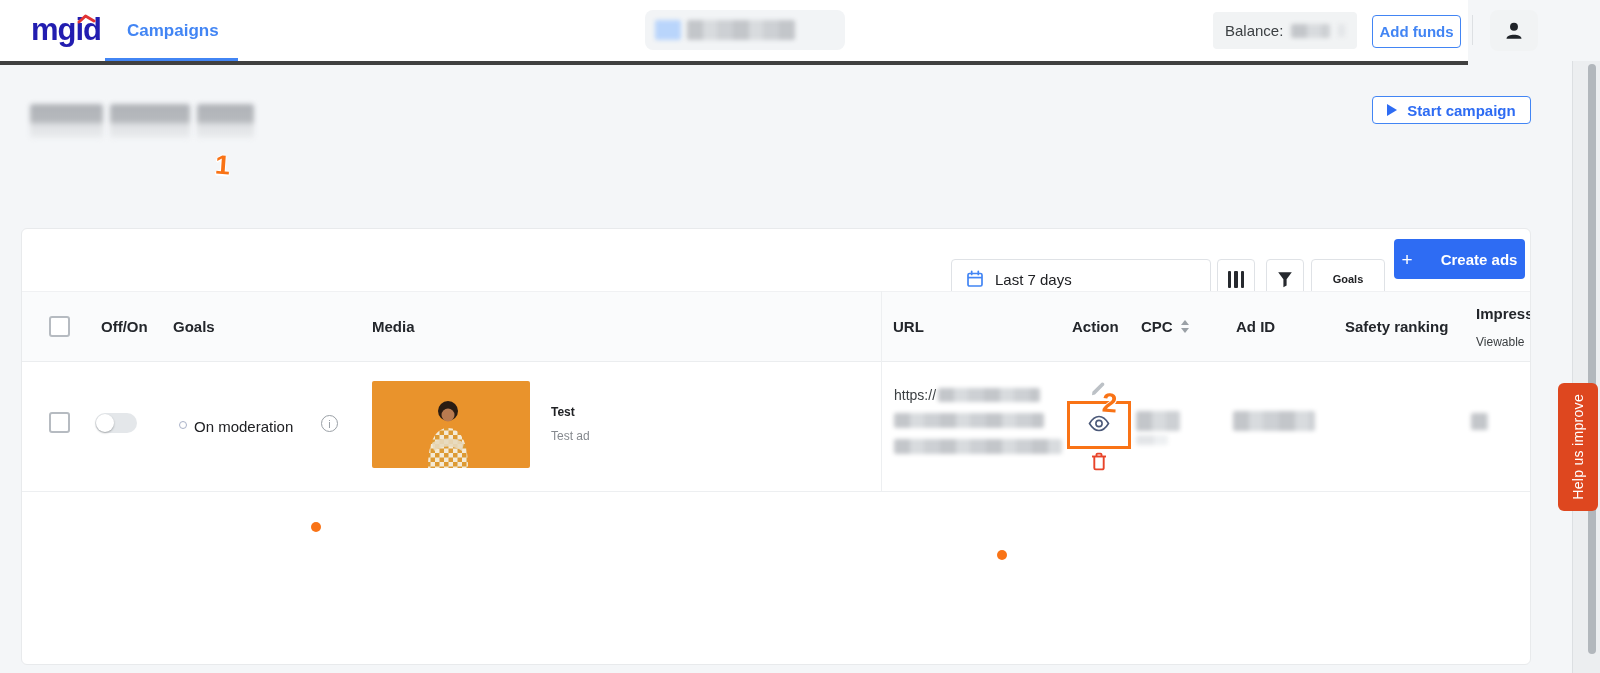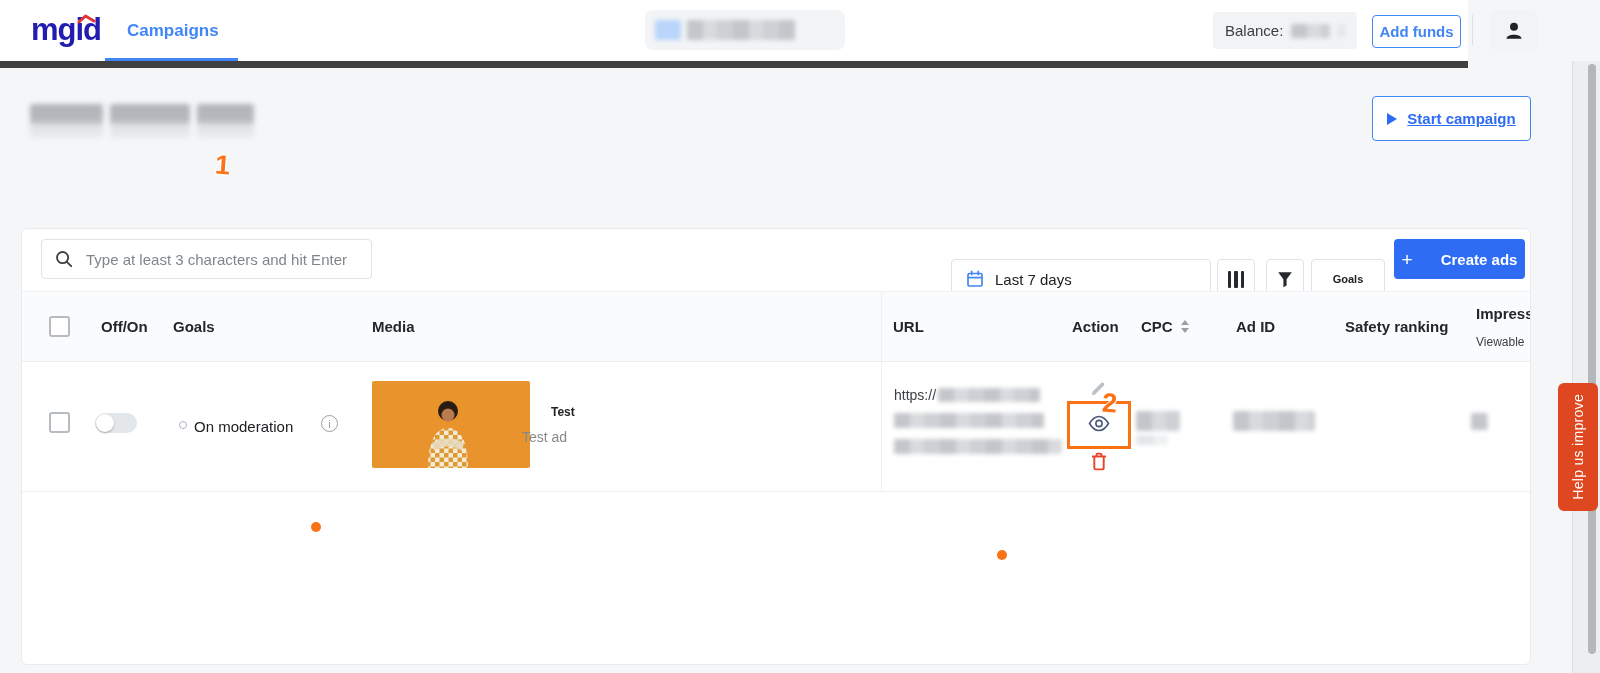--- a/index.html
+++ b/index.html
@@ -1,38 +1,38 @@
 <!DOCTYPE html>
 <html><head>
 <meta charset="utf-8">
 <style>
   html,body{margin:0;padding:0;background:#dfe3e8;}
   #screen{position:relative;width:1600px;height:673px;overflow:hidden;background:#f4f6f8;
     font-family:"Liberation Sans",sans-serif;color:#202124;}
   
-  .topbar{position:absolute;left:0;top:0;width:1468px;height:61px;background:#fff;border-bottom:7px solid #404040;z-index:5;}
+  .topbar{position:absolute;left:0;top:0;width:1468px;height:61px;background:#fff;border-bottom:4px solid #404040;z-index:5;}
   .logo{position:absolute;left:31px;top:12px;font-size:31px;font-weight:bold;letter-spacing:-1px;color:#221db0;cursor:pointer;}
   .logo-check{position:absolute;left:46px;top:1px;}
   .nav-item{position:absolute;left:127px;top:0;height:61px;line-height:61px;font-size:17px;font-weight:bold;color:#4285f4;cursor:pointer;}
   .nav-underline{position:absolute;left:105px;top:58px;width:133px;height:3px;background:#4285f4;}
   .hdr-pill{position:absolute;left:645px;top:10px;width:180px;height:40px;background:#f2f4f6;border-radius:8px;display:flex;align-items:center;padding:0 10px;gap:6px;}
   .balance-chip{position:absolute;left:1213px;top:12px;width:144px;height:37px;background:#f1f3f4;border-radius:4px;display:flex;align-items:center;gap:8px;padding:0 12px;box-sizing:border-box;}
   .balance-chip .lbl{font-size:15px;color:#3c4043;white-space:nowrap;}
   .addfunds{position:absolute;left:1372px;top:15px;width:87px;height:31px;border:1px solid #4285f4;border-radius:4px;background:#fff;color:#4285f4;font-size:15px;font-weight:bold;display:flex;align-items:center;justify-content:center;cursor:pointer;}
   .hdr-divider{position:absolute;left:1472px;top:15px;width:1px;height:30px;background:#dde0e3;}
   .avatar-btn{position:absolute;left:1490px;top:10px;width:48px;height:41px;background:#f1f3f4;border-radius:8px;display:flex;align-items:center;justify-content:center;cursor:pointer;}
   
   .redact{display:inline-block;border-radius:2px;filter:blur(2px);
     background:repeating-linear-gradient(90deg,#c3c6ca 0 16px,#d8dbde 16px 30px,#cdd0d4 30px 46px);}
   .redact.light{background:repeating-linear-gradient(90deg,#e3e5e8 0 18px,#eef0f2 18px 34px);}
   .redact.blue{background:#b9d5fb;}
   .title-redact{position:absolute;border-radius:3px;filter:blur(2.5px);
     background:linear-gradient(180deg,#b0b3b8 0%,#b6b9bd 50%,#dfe1e4 62%,#eaecee 100%);}
   
-  .start-btn{position:absolute;left:1372px;top:96px;width:159px;height:45px;background:#fff;border:1px solid #4285f4;border-radius:4px;display:flex;align-items:center;justify-content:center;gap:10px;color:#2e6cf3;font-size:15px;font-weight:bold;cursor:pointer;box-sizing:border-box;text-decoration:underline;}
+  .start-btn{position:absolute;left:1372px;top:96px;width:159px;height:28px;background:#fff;border:1px solid #4285f4;border-radius:4px;display:flex;align-items:center;justify-content:center;gap:10px;color:#2e6cf3;font-size:15px;font-weight:bold;cursor:pointer;box-sizing:border-box;}
   .play-tri{width:0;height:0;border-left:10px solid #2e6cf3;border-top:6px solid transparent;border-bottom:6px solid transparent;}
   .tabs-card{position:absolute;left:31px;top:153px;width:1500px;height:58px;background:#fff;border:1px solid #e8eaec;border-radius:8px;box-sizing:border-box;}
   .tab{position:absolute;top:0;height:56px;line-height:56px;font-size:16px;font-weight:bold;color:#9aa0a6;cursor:pointer;white-space:nowrap;}
   .tab.active{color:#2e6cf3;}
   .tab-underline{position:absolute;left:127px;top:53px;width:76px;height:3px;background:#2e6cf3;border-radius:2px;}
   
   .main-card{position:absolute;left:21px;top:228px;width:1510px;height:437px;background:#fff;border:1px solid #e8eaec;border-radius:6px;box-sizing:border-box;overflow:hidden;}
   .search-box{position:absolute;left:19px;top:10px;width:331px;height:40px;box-sizing:border-box;}
   .search-box input{width:100%;height:100%;box-sizing:border-box;border:1px solid #dfe2e6;border-radius:4px;padding:0 10px 0 44px;font-size:15px;font-family:"Liberation Sans",sans-serif;color:#202124;outline:none;}
   .search-box input::placeholder{color:#80868b;}
@@ -57,21 +57,21 @@
   .col-divider{position:absolute;left:859px;top:62px;width:1px;height:200px;background:#edeff1;z-index:1;}
   .row-border{position:absolute;left:0;top:262px;width:1510px;height:1px;background:#edeff1;}
   .cb{position:absolute;width:21px;height:21px;background:#fff;border:2px solid #b6bbc1;border-radius:3px;box-sizing:border-box;cursor:pointer;}
   .toggle{position:absolute;left:73px;top:184px;width:42px;height:20px;background:#e4e7ea;border-radius:10px;cursor:pointer;}
   .toggle .knob{position:absolute;left:1px;top:1px;width:18px;height:18px;border-radius:50%;background:#fff;box-shadow:0 1px 2px rgba(60,64,67,.4);}
   .status-circle{position:absolute;left:157px;top:192px;width:8px;height:8px;border:1.5px solid #aab2c8;border-radius:50%;box-sizing:border-box;}
   .status-text{position:absolute;left:172px;top:189px;font-size:15px;color:#202124;white-space:nowrap;}
   .info-ic{position:absolute;left:299px;top:186px;width:17px;height:17px;border:1.5px solid #9aa0a6;border-radius:50%;box-sizing:border-box;color:#9aa0a6;font-size:11px;display:flex;align-items:center;justify-content:center;cursor:pointer;}
   .media-img{position:absolute;left:350px;top:152px;width:158px;height:87px;border-radius:2px;overflow:hidden;}
   .media-title{position:absolute;left:529px;top:176px;font-size:12px;font-weight:bold;color:#202124;}
-  .media-sub{position:absolute;left:500px;top:200px;font-size:14px;color:#85898e;}
+  .media-sub{position:absolute;left:529px;top:200px;font-size:12px;color:#85898e;}
   .url-line1{position:absolute;left:872px;top:158px;font-size:14px;color:#3c4043;display:flex;align-items:center;gap:2px;}
   .act-ic{position:absolute;cursor:pointer;}
   .ann-box{position:absolute;border:3px solid #f97316;background:transparent;z-index:20;}
   .ann{position:absolute;color:#f97316;font-size:27px;font-weight:bold;z-index:21;transform:rotate(4deg);
     text-shadow:-1px 1px 0 #fff,1px 1px 0 #fff,0 -1px 0 #fff,0 2px 0 #fff;}
   .dot{position:absolute;width:10px;height:10px;border-radius:50%;background:#f97316;z-index:21;}
   
   .scroll-gutter{position:absolute;left:1572px;top:61px;width:28px;height:612px;background:#eceef0;border-left:1px solid #dcdfe2;z-index:30;}
   .scroll-thumb{position:absolute;left:1588px;top:64px;width:8px;height:590px;background:#b2b7bc;border-radius:4px;z-index:31;cursor:pointer;}
   .help-tab{position:absolute;left:1558px;top:383px;width:40px;height:128px;background:#de471f;border-radius:6px;display:flex;align-items:center;justify-content:center;z-index:40;cursor:pointer;}
@@ -118,27 +118,20 @@
 
   <div class="start-btn">
     <span class="play-tri"></span>
     <span>Start campaign</span>
   </div>
 
   <div class="ann" style="left:215px;top:150px;">1</div>
 
   <div class="main-card">
 
-    <div class="search-box">
-      <input type="text" placeholder="Type at least 3 characters and hit Enter" style="">
-      <svg class="search-ic" width="18" height="18" viewBox="0 0 18 18">
-        <circle cx="7.6" cy="7.6" r="5.6" fill="none" stroke="#3c4043" stroke-width="1.8"></circle>
-        <line x1="11.8" y1="11.8" x2="16.2" y2="16.2" stroke="#3c4043" stroke-width="1.8" stroke-linecap="round"></line>
-      </svg>
-    </div>
 
     <div class="tool-btn date-btn">
       <svg width="18" height="18" viewBox="0 0 18 18">
         <rect x="2" y="3.5" width="14" height="12.5" rx="1.5" fill="none" stroke="#4285f4" stroke-width="1.7"></rect>
         <line x1="2" y1="7.6" x2="16" y2="7.6" stroke="#4285f4" stroke-width="1.7"></line>
         <line x1="5.7" y1="1.4" x2="5.7" y2="4.4" stroke="#4285f4" stroke-width="1.7" stroke-linecap="round"></line>
         <line x1="12.3" y1="1.4" x2="12.3" y2="4.4" stroke="#4285f4" stroke-width="1.7" stroke-linecap="round"></line>
       </svg>
       <span>Last 7 days</span>
     </div>

